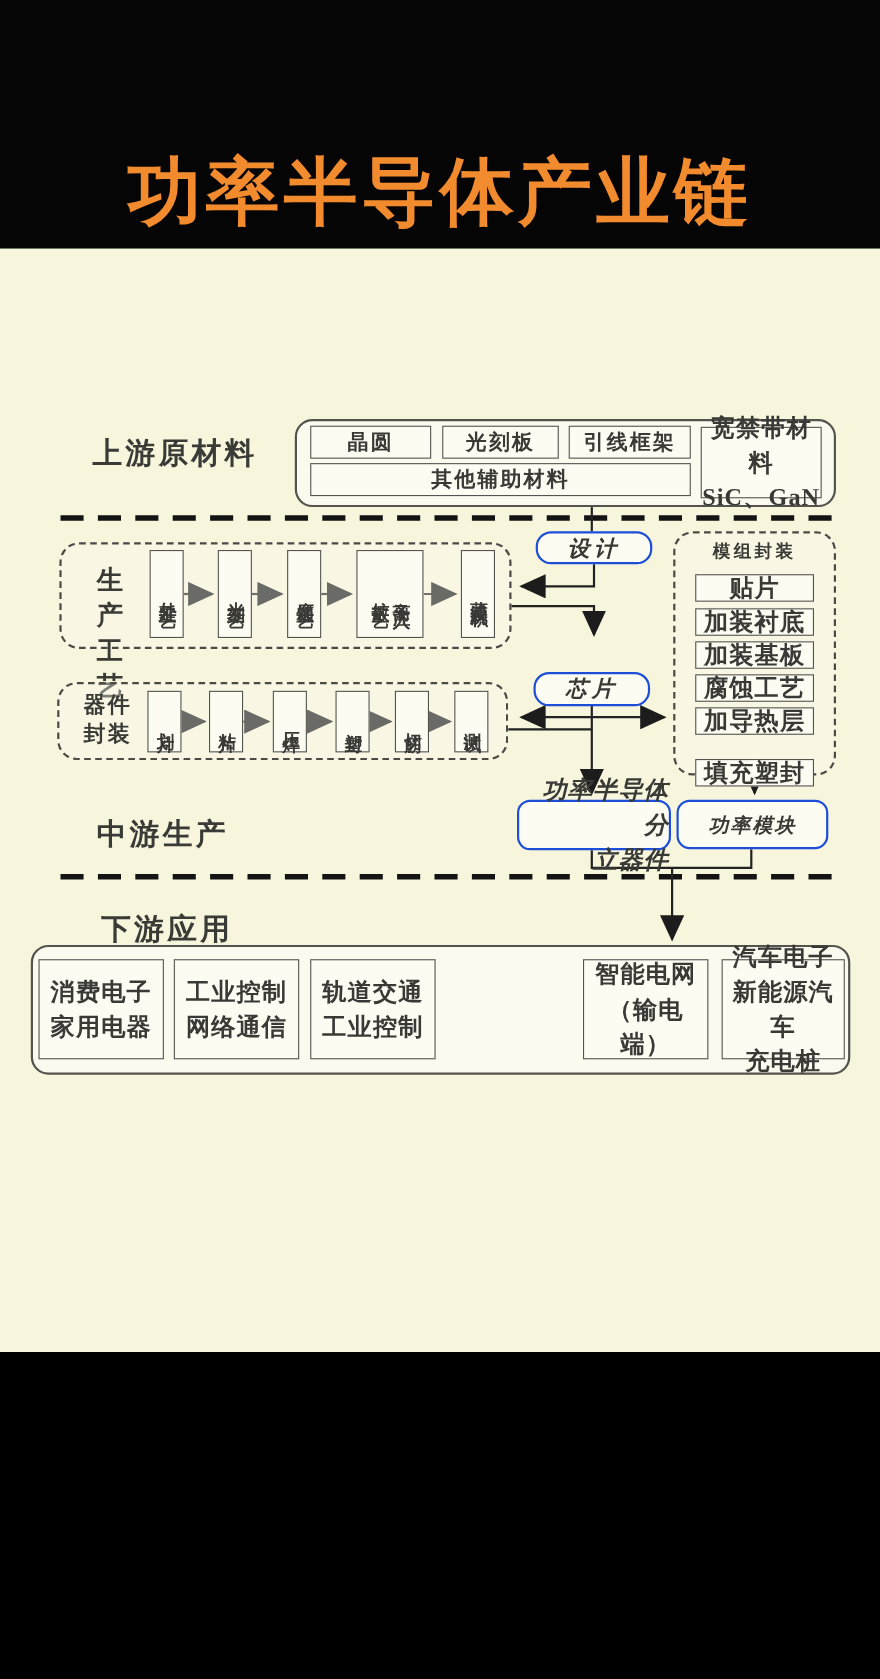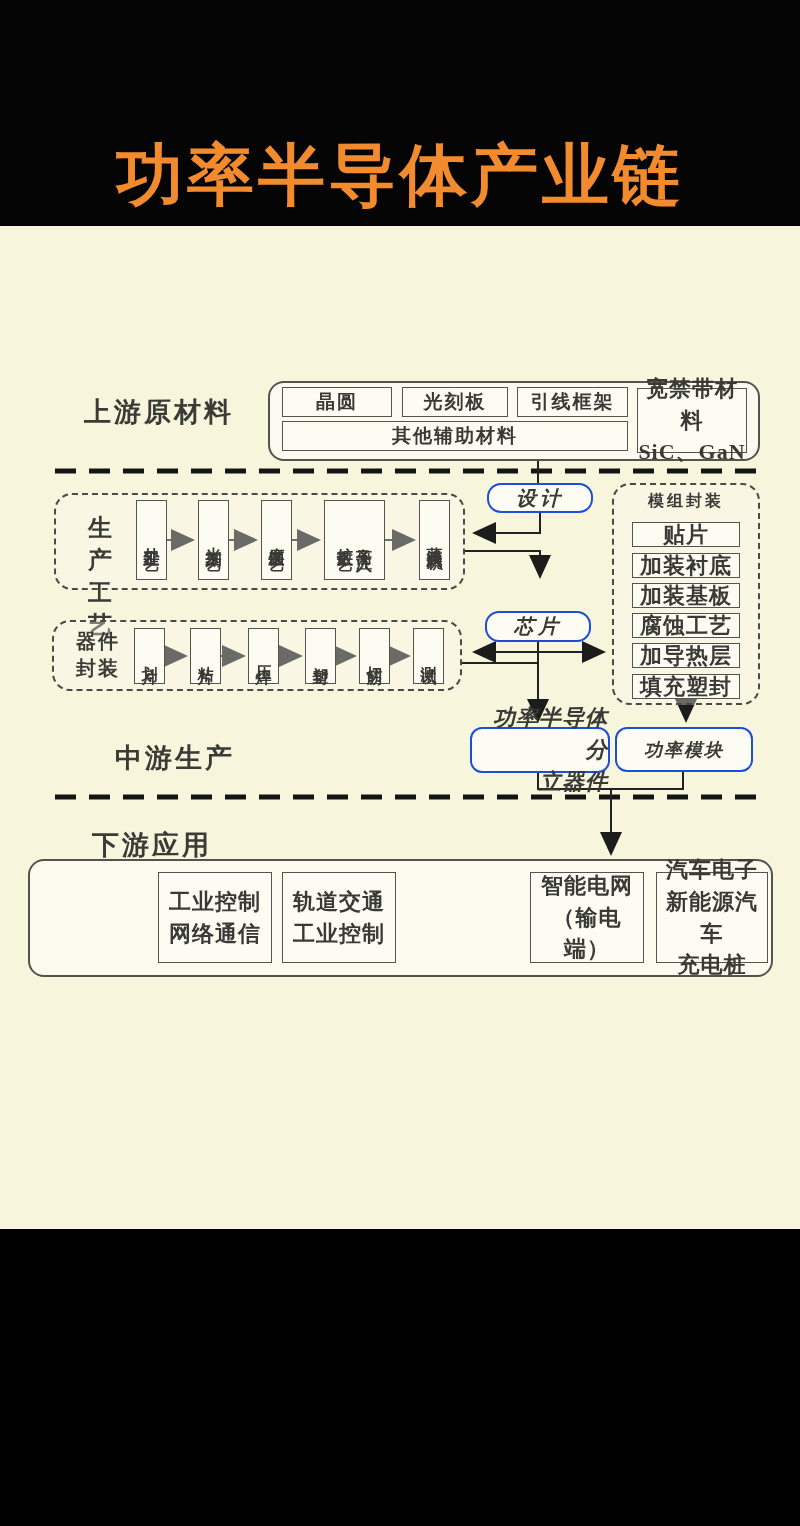--- a/index.html
+++ b/index.html
@@ -123,21 +123,21 @@
 
     <div class="abs rbox fs20" style="left:485px;top:357px;width:106px;height:31px;margin-top:28px;">芯片</div>
 
     <div class="abs dashc" style="left:612px;top:257px;width:148px;height:222px;"></div>
     <div class="abs seclabel" style="left:612px;top:265px;width:148px;text-align:center;font-size:16px;">模组封装</div>
     <div class="abs sbox fs17" style="left:632px;top:296px;width:108px;height:25px;">贴片</div>
     <div class="abs sbox fs17" style="left:632px;top:327px;width:108px;height:25px;">加装衬底</div>
     <div class="abs sbox fs17" style="left:632px;top:357px;width:108px;height:25px;">加装基板</div>
     <div class="abs sbox fs17" style="left:632px;top:387px;width:108px;height:25px;">腐蚀工艺</div>
     <div class="abs sbox fs17" style="left:632px;top:417px;width:108px;height:25px;">加导热层</div>
-    <div class="abs sbox fs17" style="left:632px;top:448px;width:108px;height:25px;">填充塑封</div>
+    <div class="abs sbox fs17" style="left:632px;top:464px;width:108px;height:25px;">填充塑封</div>
 
     <div class="abs dashc" style="left:52px;top:394px;width:410px;height:71px;"></div>
     <div class="abs seclabel" style="left:73px;top:402px;width:50px;text-align:center;line-height:1.35;font-size:20px;letter-spacing:2px;">器件封装</div>
     <div class="abs vbox" style="left:134px;top:402px;width:31px;height:56px;">
       <span class="vtext">划片</span>
     </div>
     <div class="abs vbox" style="left:190px;top:402px;width:31px;height:56px;">
       <span class="vtext">粘片</span>
     </div>
     <div class="abs vbox" style="left:248px;top:402px;width:31px;height:56px;">
@@ -146,27 +146,29 @@
     <div class="abs vbox" style="left:305px;top:402px;width:31px;height:56px;">
       <span class="vtext">塑封</span>
     </div>
     <div class="abs vbox" style="left:359px;top:402px;width:31px;height:56px;">
       <span class="vtext">切筋</span>
     </div>
     <div class="abs vbox" style="left:413px;top:402px;width:31px;height:56px;">
       <span class="vtext">测试</span>
     </div>
 
-    <div class="abs seclabel" style="left:88px;top:514px;margin-left:27px;">中游生产</div>
+    <div class="abs seclabel" style="left:88px;top:514px;">中游生产</div>
     <div class="abs rbox fs18" style="left:615px;top:501px;width:138px;height:45px;border-radius:12px;">功率模块</div>
     <div class="abs rbox fs17 ml" style="left:470px;top:501px;width:140px;height:46px;border-radius:12px;">功率半导体分
 立器件</div>
 
     <div class="abs seclabel" style="left:92px;top:601px;">下游应用</div>
     <div class="abs cont" style="left:28px;top:633px;width:745px;height:118px;"></div>
+    <div class="abs sbox fs17 ml" style="left:35px;top:646px;width:114px;height:91px;">消费电子
+家用电器</div>
     <div class="abs sbox fs17 ml" style="left:158px;top:646px;width:114px;height:91px;">工业控制
 网络通信</div>
     <div class="abs sbox fs17 ml" style="left:282px;top:646px;width:114px;height:91px;">轨道交通
 工业控制</div>
     <div class="abs sbox fs17 ml" style="left:530px;top:646px;width:114px;height:91px;">智能电网
 （输电端）</div>
     <div class="abs sbox fs17 ml" style="left:656px;top:646px;width:112px;height:91px;">汽车电子
 新能源汽车
 充电桩</div>
 

